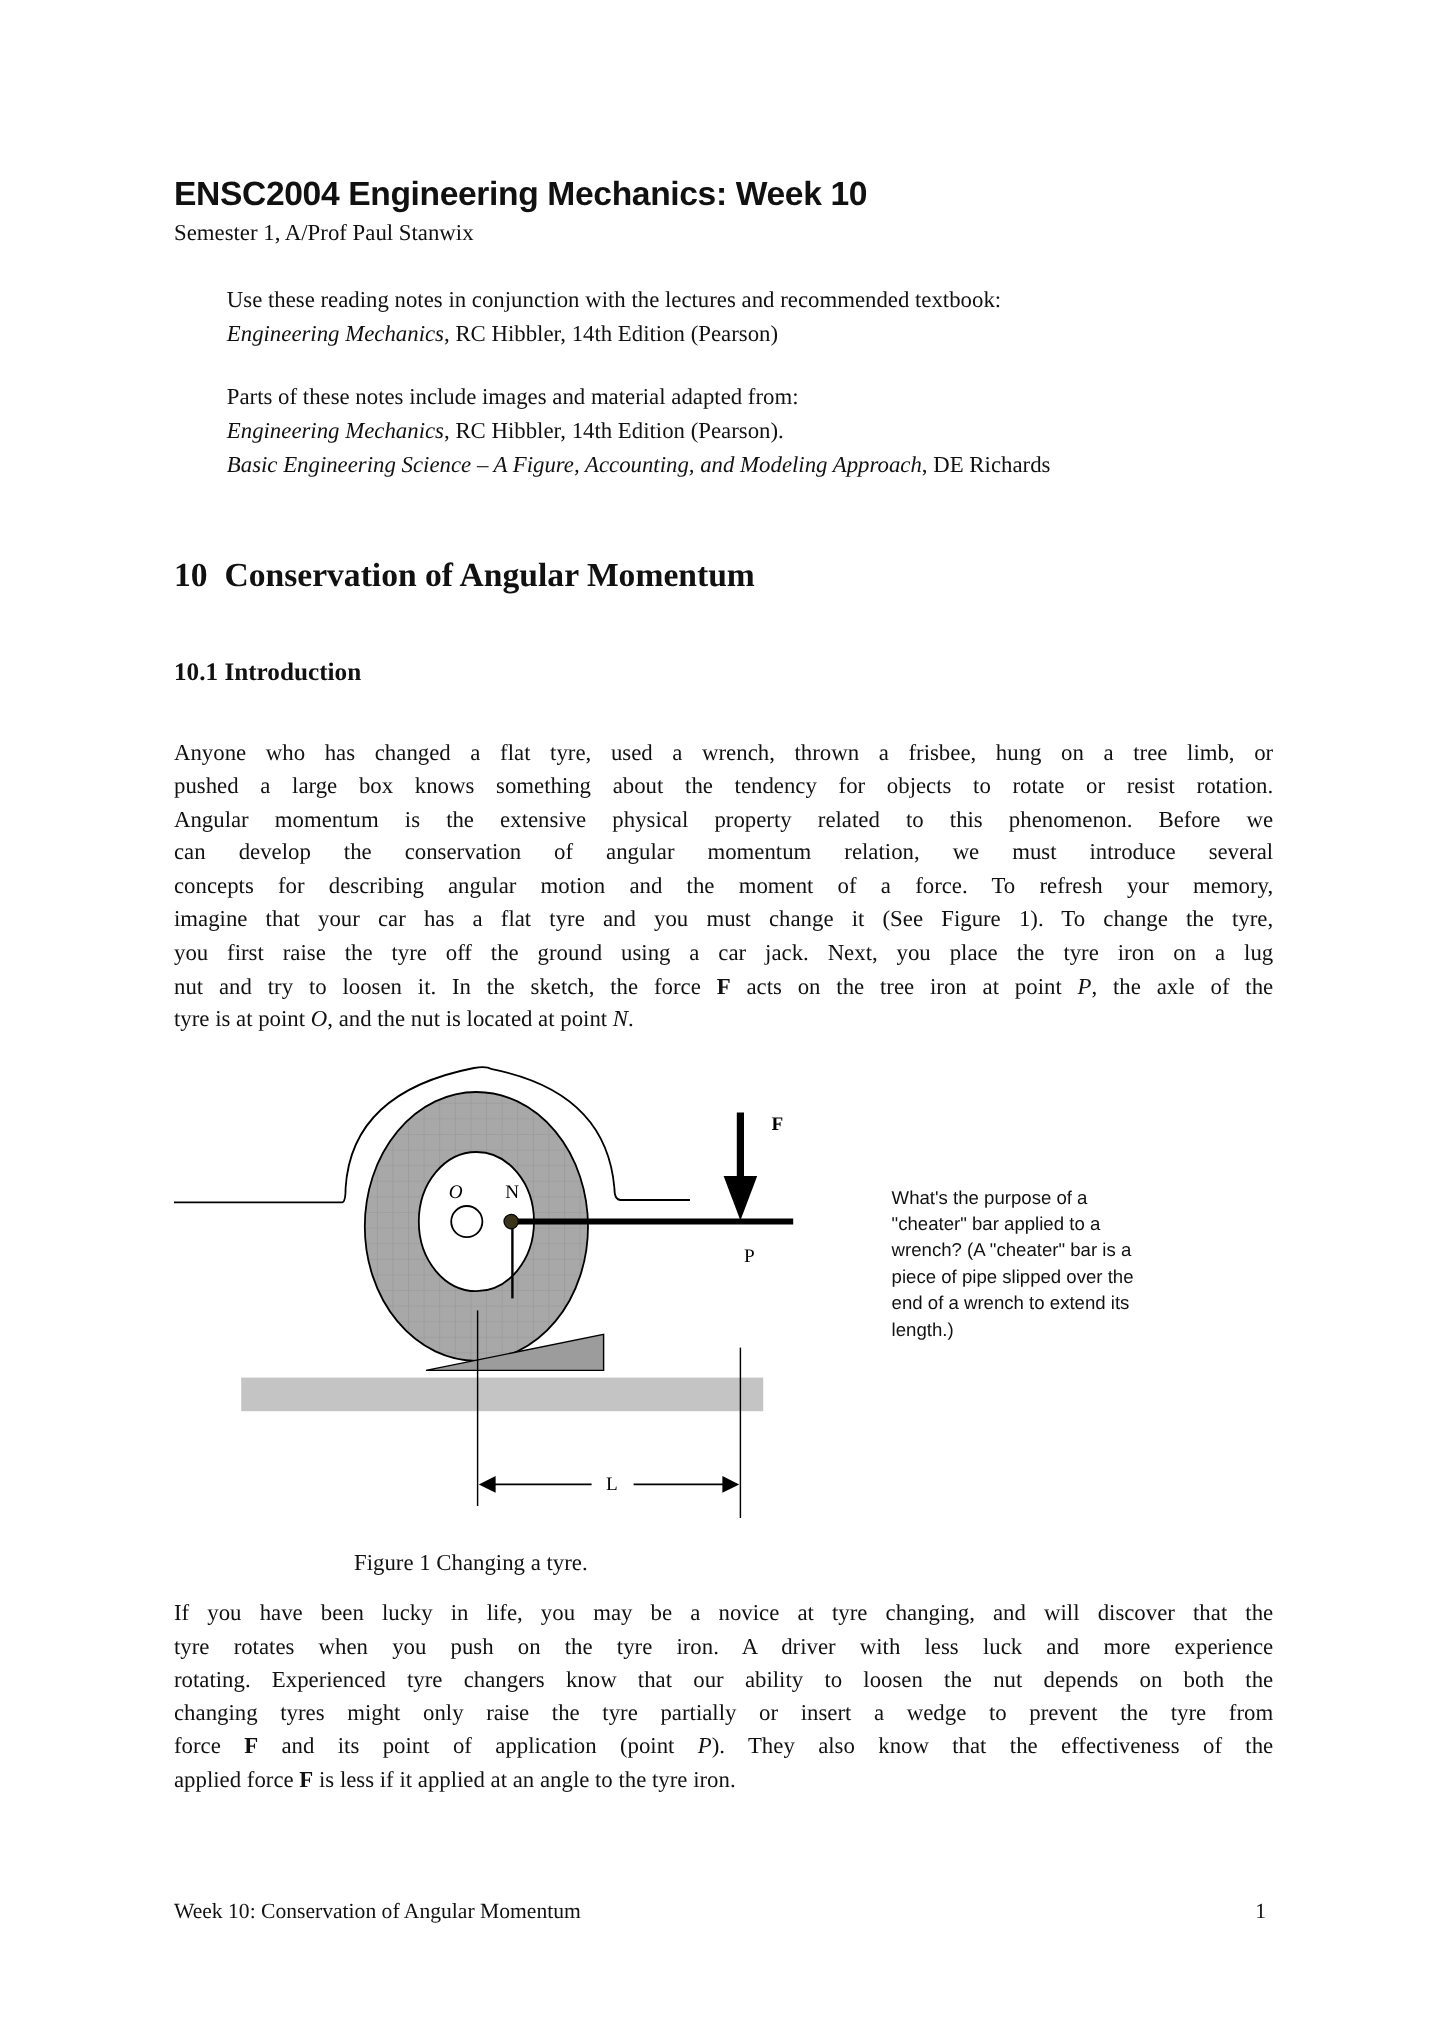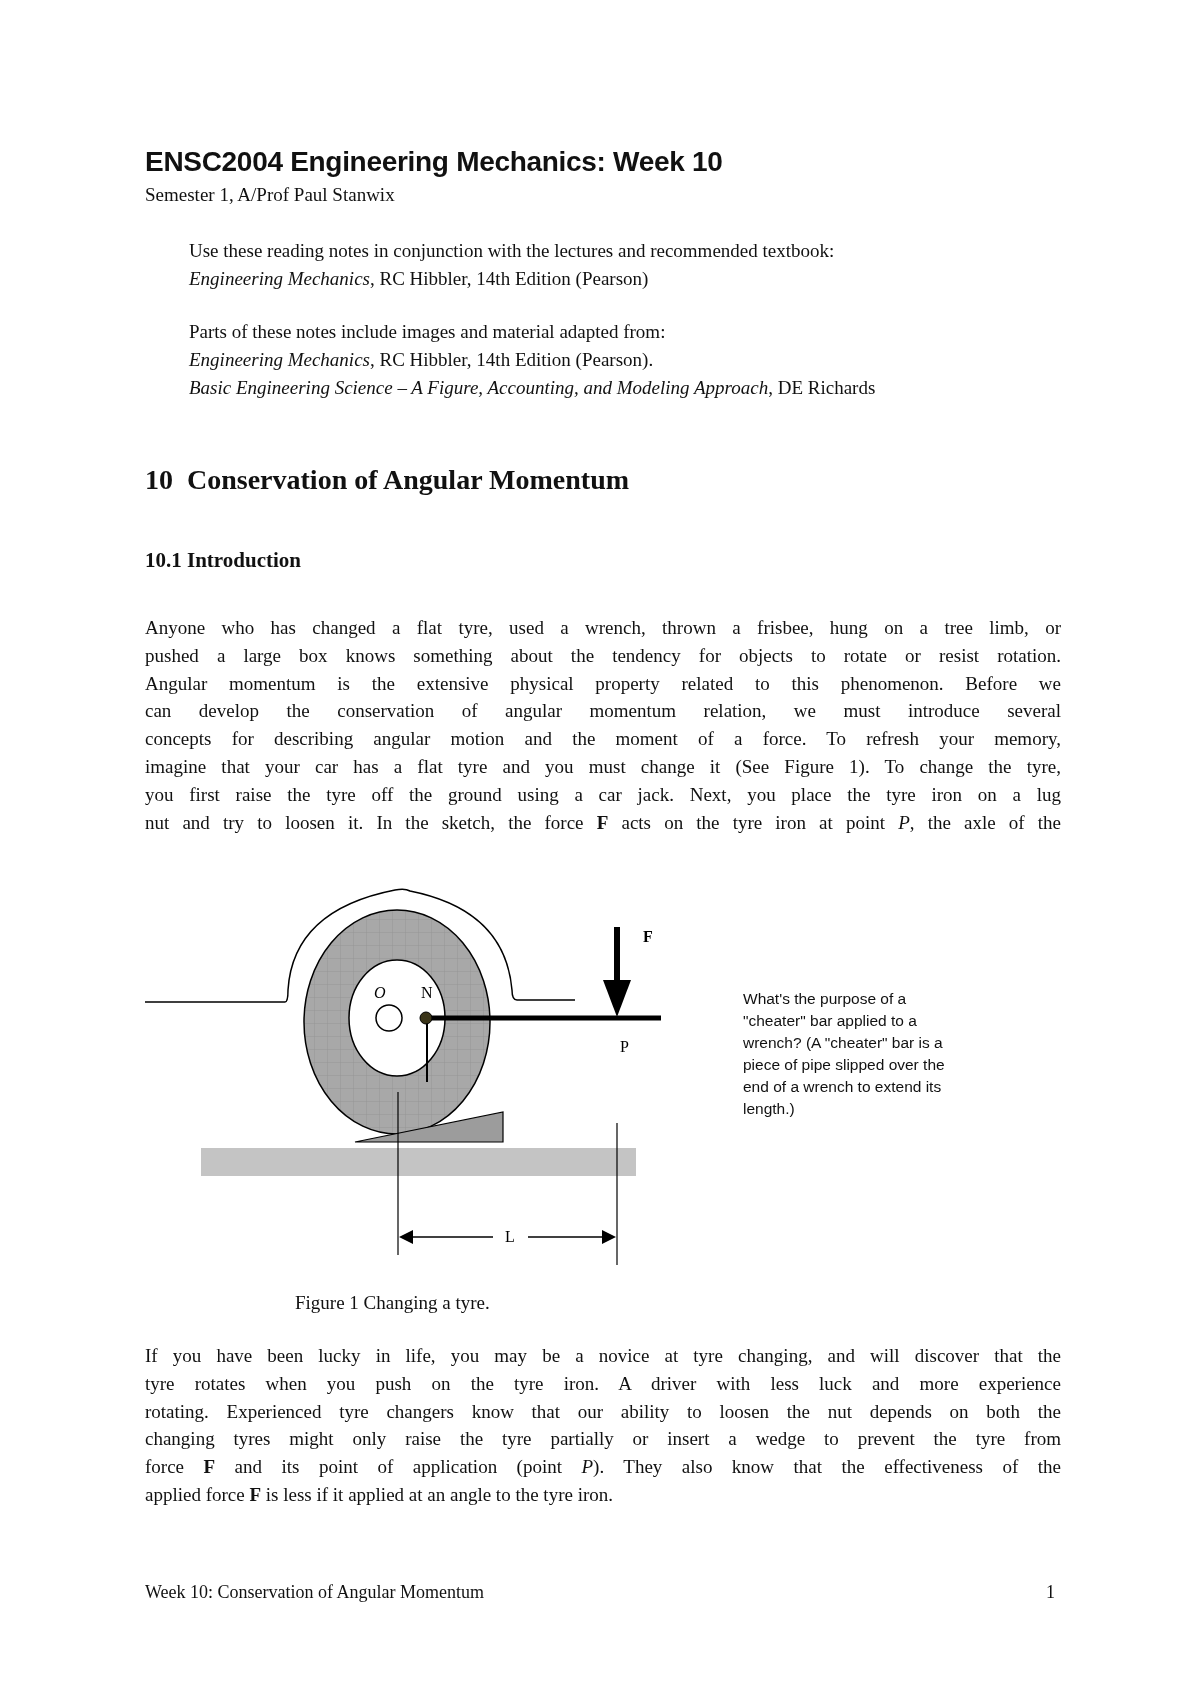--- a/index.html
+++ b/index.html
@@ -47,21 +47,22 @@
   <div class="h2 serif">10.1 Introduction</div>
 
   <div class="para serif" style="top:614px;">
     <span class="ln">Anyone who has changed a flat tyre, used a wrench, thrown a frisbee, hung on a tree limb, or</span>
     <span class="ln">pushed a large box knows something about the tendency for objects to rotate or resist rotation.</span>
     <span class="ln">Angular momentum is the extensive physical property related to this phenomenon. Before we</span>
     <span class="ln">can develop the conservation of angular momentum relation, we must introduce several</span>
     <span class="ln">concepts for describing angular motion and the moment of a force. To refresh your memory,</span>
     <span class="ln">imagine that your car has a flat tyre and you must change it (See Figure 1). To change the tyre,</span>
     <span class="ln">you first raise the tyre off the ground using a car jack. Next, you place the tyre iron on a lug</span>
-    <span class="ln"><span>nut and try to loosen it. In the sketch, the force </span><b>F</b><span> acts on the tyre iron at point </span><i>P</i><span>, the axle of the</span></span>
+    <span class="ln"><span>nut and try to loosen it. In the sketch, the force </span><b>F</b><span> acts on the tree iron at point </span><i>P</i><span>, the axle of the</span></span>
+    <span class="ln last"><span>tyre is at point </span><i>O</i><span>, and the nut is located at point </span><i>N</i><span>.</span></span>
   </div>
 
   <div class="figure">
     <svg width="916" height="400" viewBox="0 0 916 400">
       <defs>
         <pattern id="grid" width="13" height="13" patternUnits="userSpaceOnUse">
           <rect width="13" height="13" fill="#a8a8a8"></rect>
           <path d="M13 0 L0 0 0 13" fill="none" stroke="#969696" stroke-width="1"></path>
         </pattern>
       </defs>
@@ -103,21 +104,21 @@
       <div>"cheater" bar applied to a</div>
       <div>wrench? (A "cheater" bar is a</div>
       <div>piece of pipe slipped over the</div>
       <div>end of a wrench to extend its</div>
       <div>length.)</div>
     </div>
   </div>
 
   <div class="caption serif">Figure 1 Changing a tyre.</div>
 
-  <div class="para serif" style="top:1331px;margin-top:11px;">
+  <div class="para serif" style="top:1331px;">
     <span class="ln">If you have been lucky in life, you may be a novice at tyre changing, and will discover that the</span>
     <span class="ln">tyre rotates when you push on the tyre iron. A driver with less luck and more experience</span>
     <span class="ln">rotating. Experienced tyre changers know that our ability to loosen the nut depends on both the</span>
     <span class="ln">changing tyres might only raise the tyre partially or insert a wedge to prevent the tyre from</span>
     <span class="ln"><span>force </span><b>F</b><span> and its point of application (point </span><i>P</i><span>). They also know that the effectiveness of the</span></span>
     <span class="ln last"><span>applied force </span><b>F</b><span> is less if it applied at an angle to the tyre iron.</span></span>
   </div>
 
 </div>
 

